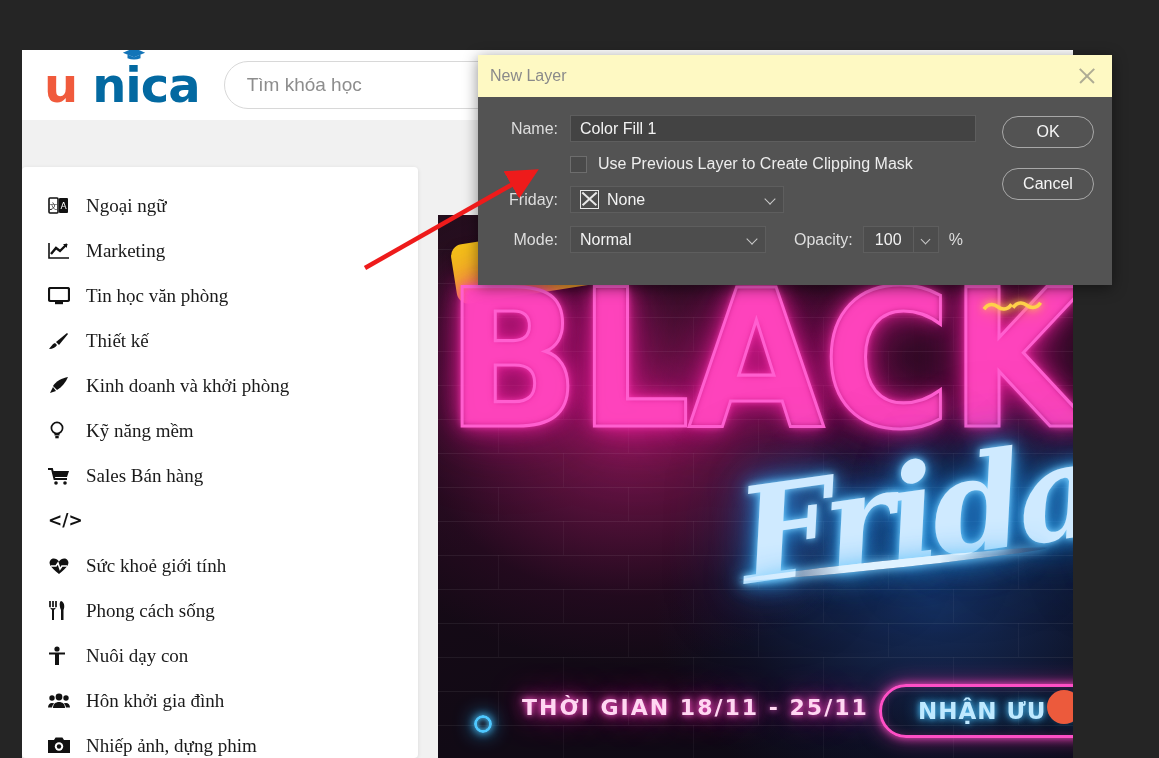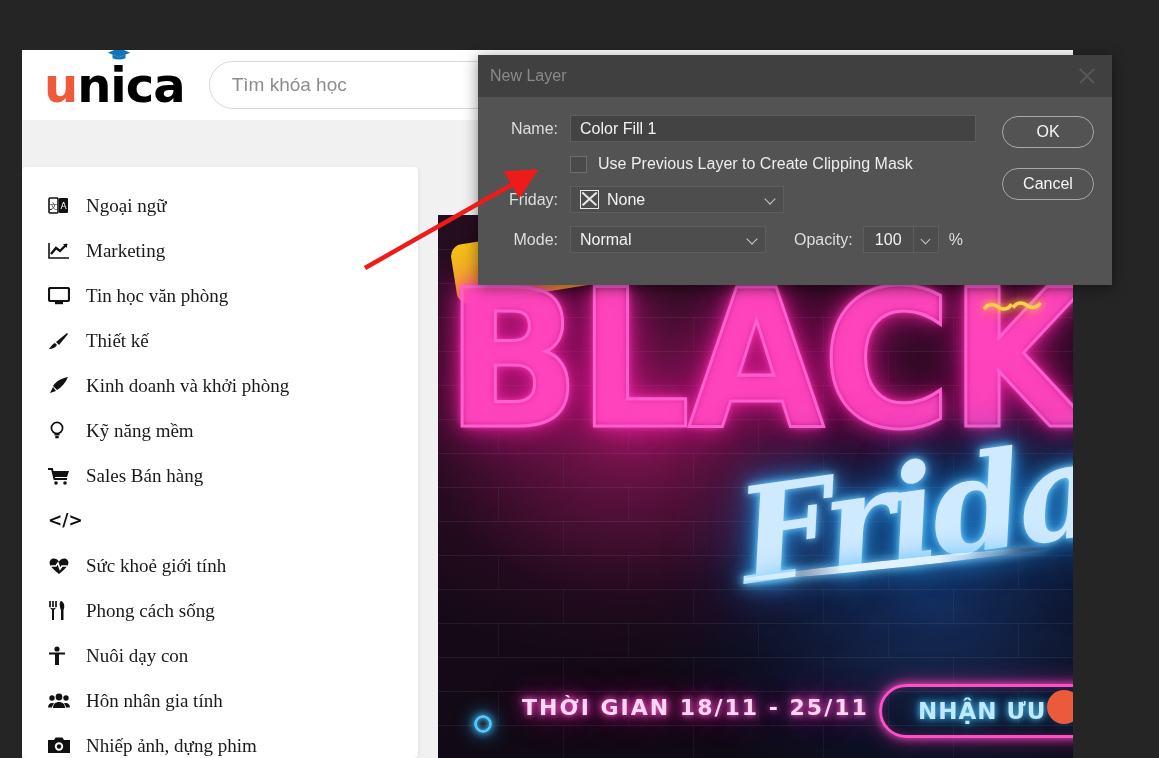--- a/index.html
+++ b/index.html
@@ -22,21 +22,21 @@
     background:#ffffff;
     display:flex; align-items:center;
   }
   .logo{
     margin-left:22px;
     font-size:48px; font-weight:700; letter-spacing:-1px;
     line-height:1; position:relative; display:flex; align-items:flex-end;
     font-family:"DejaVu Sans", sans-serif;
   }
   .logo .u{ color:#f05a3c; }
-  .logo .rest{ color:#000000; position:relative; }
+  .logo .rest{ color:#0369a1; position:relative;margin-left:15px; }
   .cap{
     position:absolute; left:30px; top:-13px; width:24px; height:13px;
   }
 
   .searchbox{
     margin-left:24px;
     width:290px; height:48px;
     border:1px solid #d8d8d8; border-radius:26px;
     background:#fff;
     display:flex; align-items:center;
@@ -203,21 +203,21 @@
   
   .ps-dialog{
     position:absolute; left:478px; top:55px;
     width:634px; height:230px;
     background:#535353;
     box-shadow:0 3px 14px rgba(0,0,0,.45);
     color:#e6e6e6;
     font-size:15px;
   }
   .ps-titlebar{
-    height:42px; background:#404040;
+    height:42px; background:#fef9c3;
     display:flex; align-items:center; justify-content:space-between;
     padding:0 14px 0 12px;
   }
   .ps-title{
     color:#8a8a8a; font-size:16px;
     font-family:"Liberation Sans", sans-serif;
   }
   .ps-close{
     width:22px; height:22px; position:relative; cursor:pointer; opacity:.55;
   }
@@ -451,21 +451,21 @@
           <span class="menu-ico">
             <svg width="22" height="18" viewBox="0 0 22 18">
                 <circle cx="11" cy="5" r="3.4" fill="#111"></circle>
                 <circle cx="4" cy="6" r="2.7" fill="#111"></circle>
                 <circle cx="18" cy="6" r="2.7" fill="#111"></circle>
                 <path d="M5 16 C5 12 7.6 10 11 10 C14.4 10 17 12 17 16 Z" fill="#111"></path>
                 <path d="M0 15.5 C0 12.8 1.6 11 4 11 C5 11 5.8 11.2 6.4 11.6 C5 12.6 4.2 14 4.1 15.5 Z" fill="#111"></path>
                 <path d="M22 15.5 C22 12.8 20.4 11 18 11 C17 11 16.2 11.2 15.6 11.6 C17 12.6 17.8 14 17.9 15.5 Z" fill="#111"></path>
               </svg>
           </span>
-          <span class="menu-label">Hôn nhân gia tính</span>
+          <span class="menu-label">Hôn khởi gia đình</span>
         </div>
 
         <div class="menu-item">
           <span class="menu-ico">
             <svg width="22" height="17" viewBox="0 0 22 17">
                 <path d="M0 3 L6 3 L7.6 0.6 L14.4 0.6 L16 3 L22 3 L22 16 L0 16 Z" fill="#111"></path>
                 <circle cx="11" cy="9.5" r="4.2" fill="#fff"></circle>
                 <circle cx="11" cy="9.5" r="2.2" fill="#111"></circle>
               </svg>
           </span>

